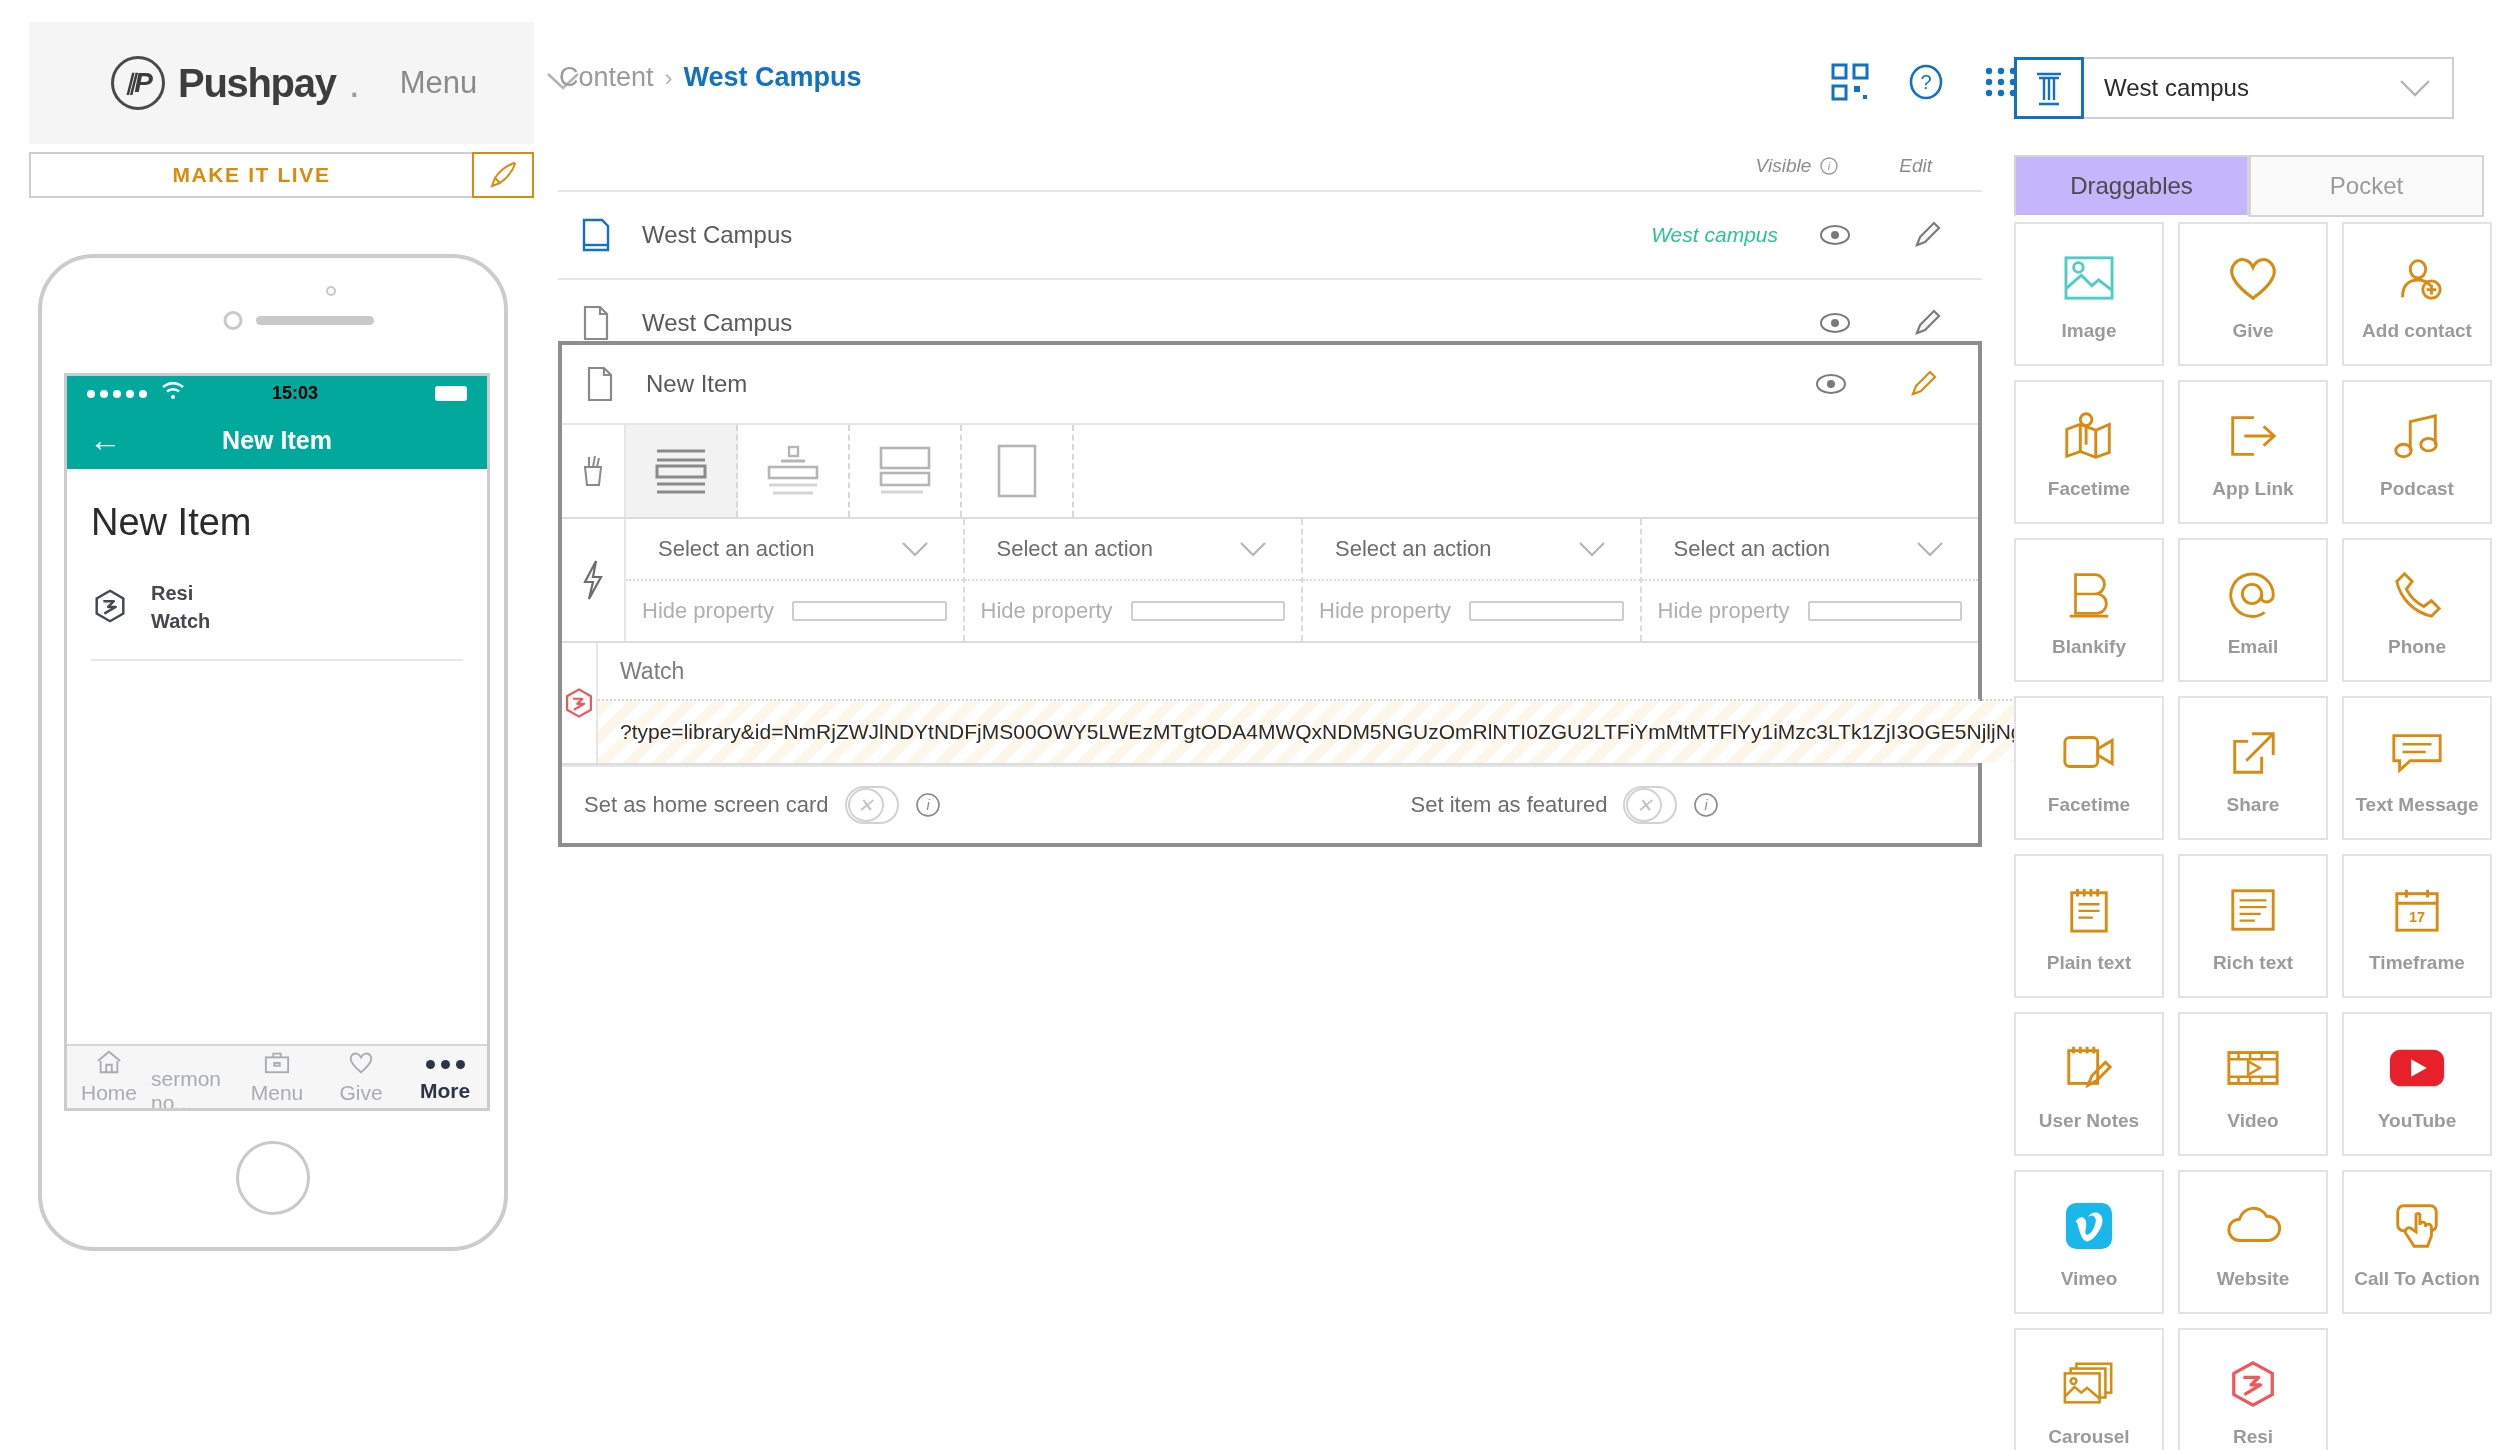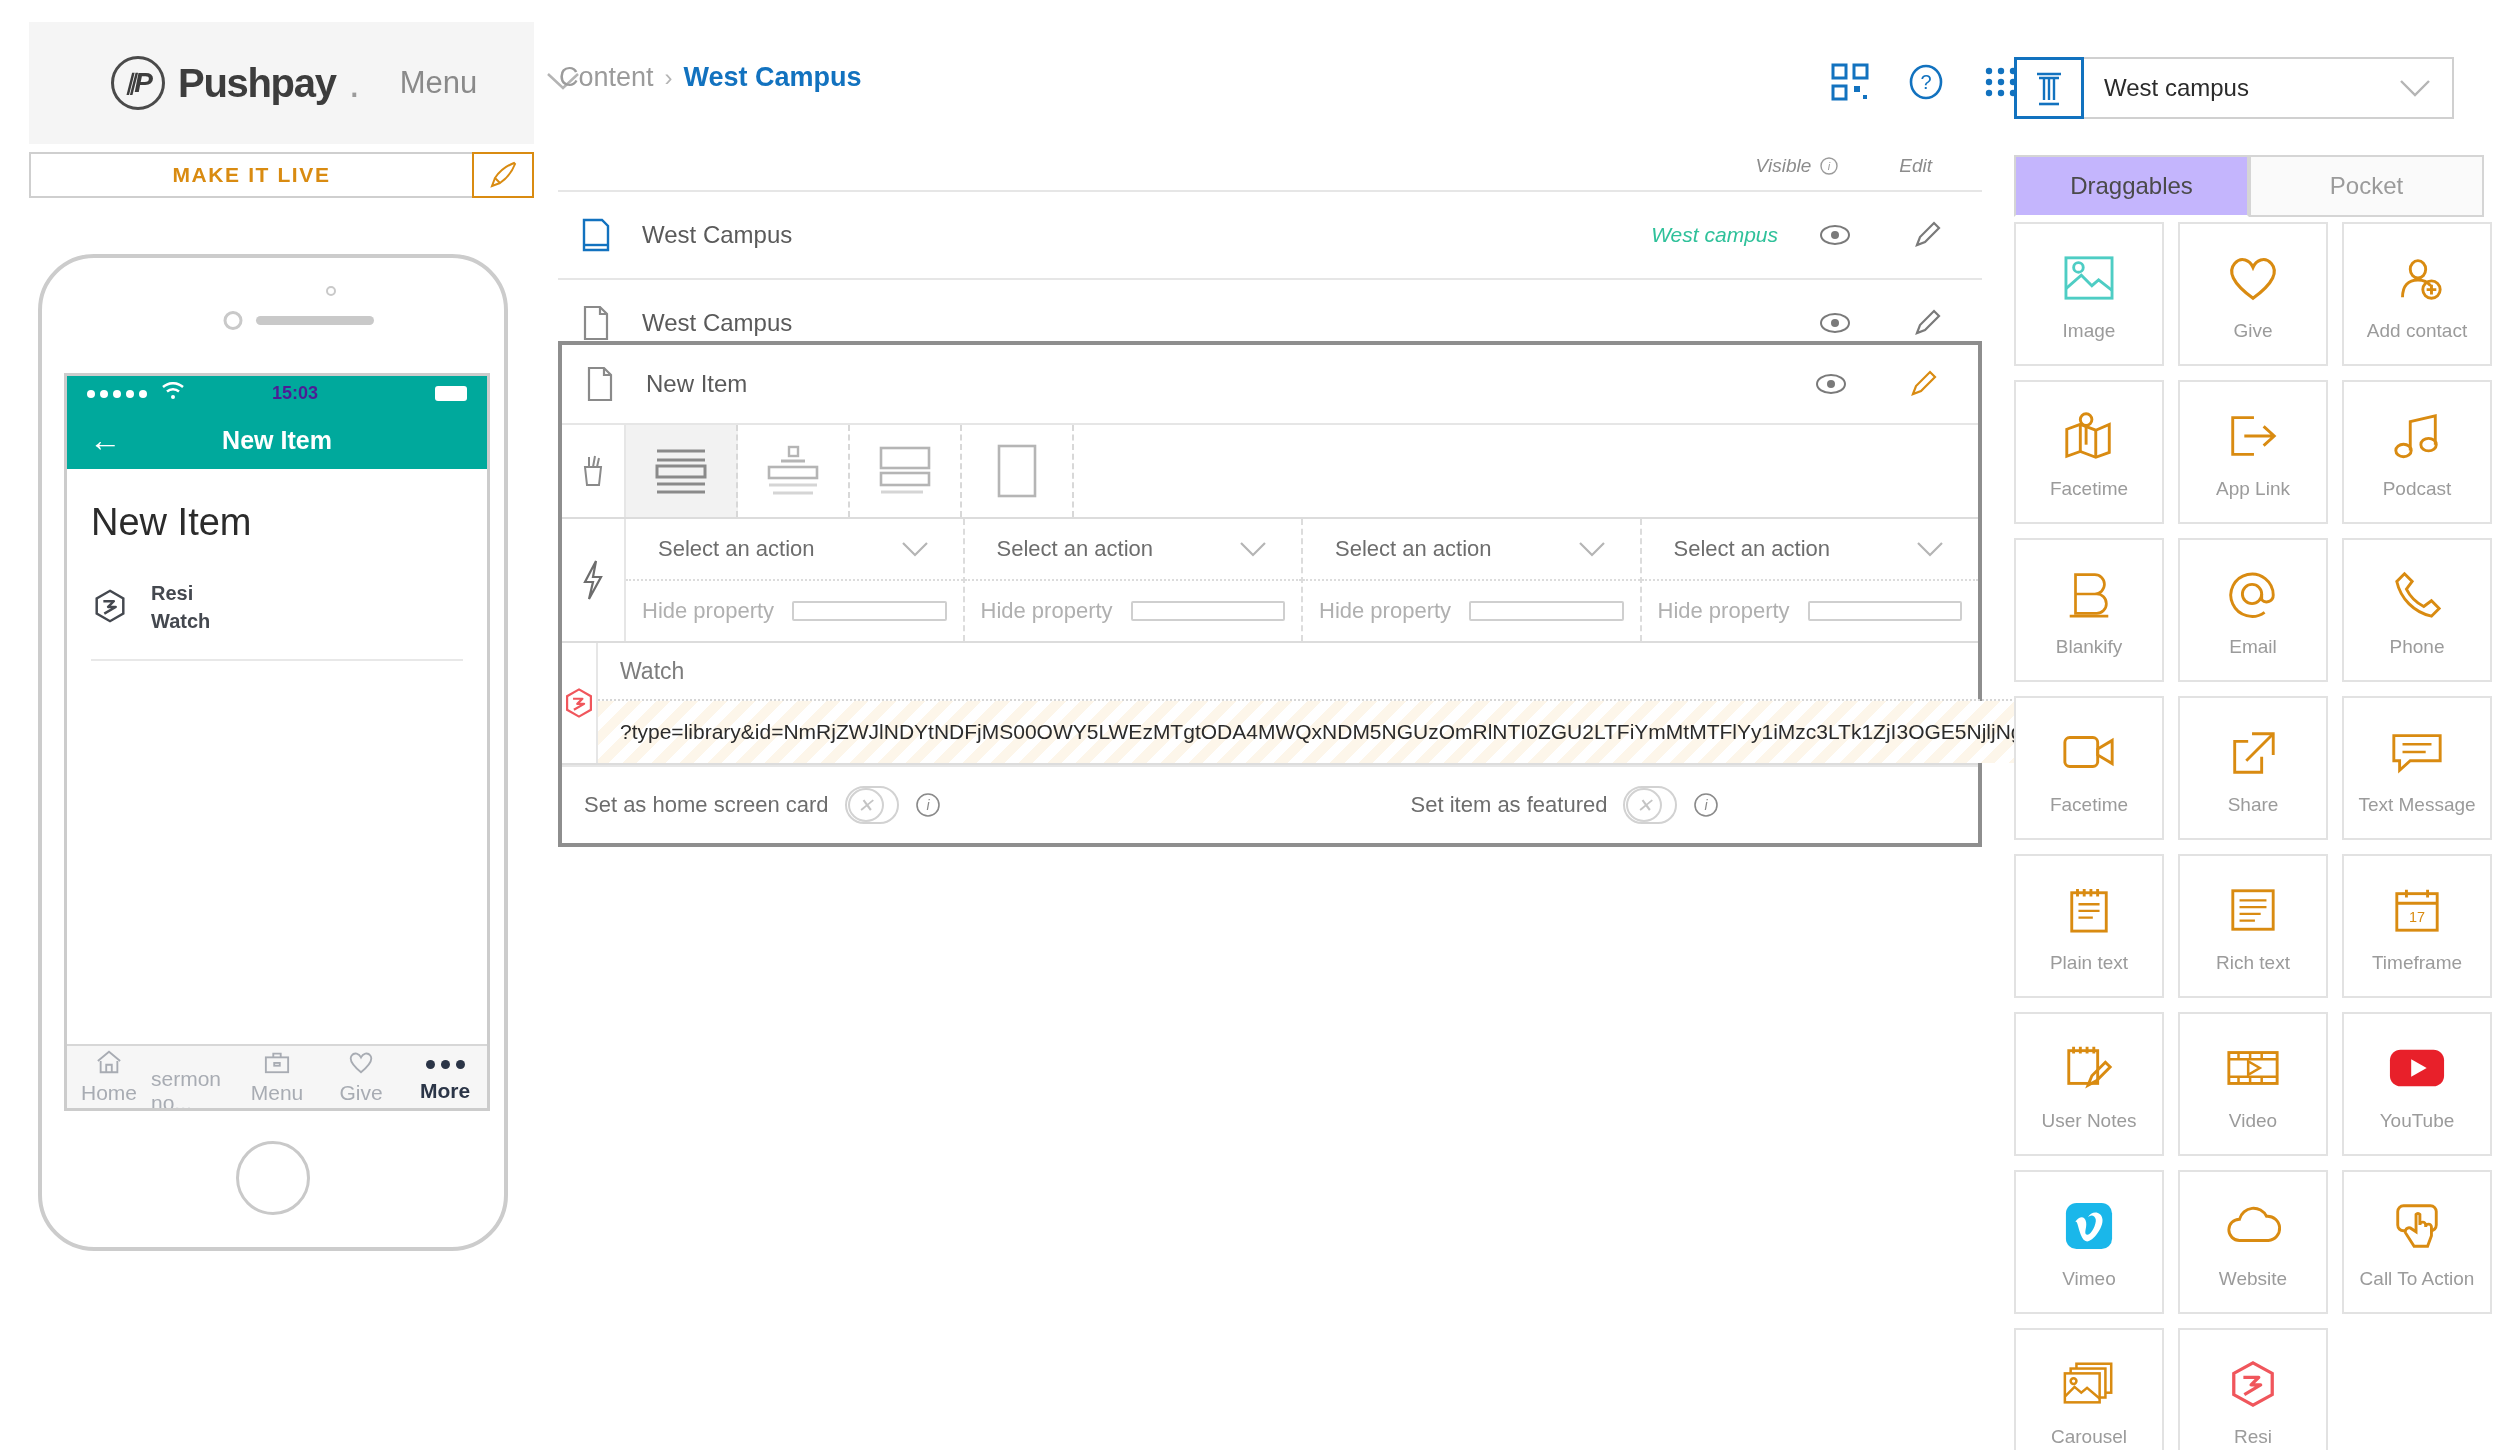--- a/index.html
+++ b/index.html
@@ -53,21 +53,21 @@
     width: 10px; height: 10px; border-radius: 50%; border: 2px solid #c9c9c9; }
   .phone-home { position: absolute; left: 50%; bottom: 32px; transform: translateX(-50%);
     width: 74px; height: 74px; border-radius: 50%; border: 3px solid #c9c9c9; }
   .phone-screen {
     position: absolute; left: 22px; top: 115px; width: 426px; height: 738px;
     background: #fff; border: 3px solid #cccccc; overflow: hidden;
     display: flex; flex-direction: column;
   }
   .status-bar {
     height: 35px; background: #00a99c; display: flex; align-items: center;
-    padding: 0 20px; color: #4c1d95; font-size: 18px; font-weight: bold;
+    padding: 0 20px; color: #000000; font-size: 18px; font-weight: bold;
   }
   .sig-dots { display: flex; gap: 5px; }
   .sig-dots i { width: 8px; height: 8px; border-radius: 50%; background: #fff; display: block; }
   .sb-time { flex: 1; text-align: center; margin-left: -30px; }
   .sb-batt { width: 32px; height: 15px; border-radius: 3px; background: #fff; }
   .nav-bar {
     height: 58px; background: #00a99c; display: flex; align-items: center;
     justify-content: center; position: relative; color: #fff;
   }
   .nav-back { position: absolute; left: 22px; font-size: 32px; line-height: 1; }
@@ -174,21 +174,21 @@
 
   .tabs { position: absolute; left: 14px; top: 155px; width: 470px; height: 62px; display: flex; }
   .tab-btn { flex: 1; display: flex; align-items: center; justify-content: center;
     font-size: 24px; border: 2px solid #d5d5d5; border-bottom: none; }
   .tab-btn.active { background: #c4b5fd; color: #4a4a4a; border-bottom: 2px solid #fff; }
   .tab-btn.idle { background: #fafafa; color: #9b9b9b; border-bottom: 2px solid #d5d5d5; }
 
   .grid { position: absolute; left: 14px; top: 222px; width: 480px;
     display: flex; flex-wrap: wrap; gap: 14px; }
   .gcell { width: 150px; height: 144px; border: 2px solid #e2e2e2; background: #fff;
-    display: flex; flex-direction: column; align-items: center; justify-content: center; gap: 11px; }
+    display: flex; flex-direction: column; align-items: center; justify-content: center; gap: 11px; font-weight: bold; }
   .gcell .lbl { font-size: 19px; color: #9b9b9b; }
   .gicon { height: 62px; display: flex; align-items: center; justify-content: center; }
 </style>
 </head>
 <body>
 
 <div class="page">
 
   <div class="sidebar">
 

